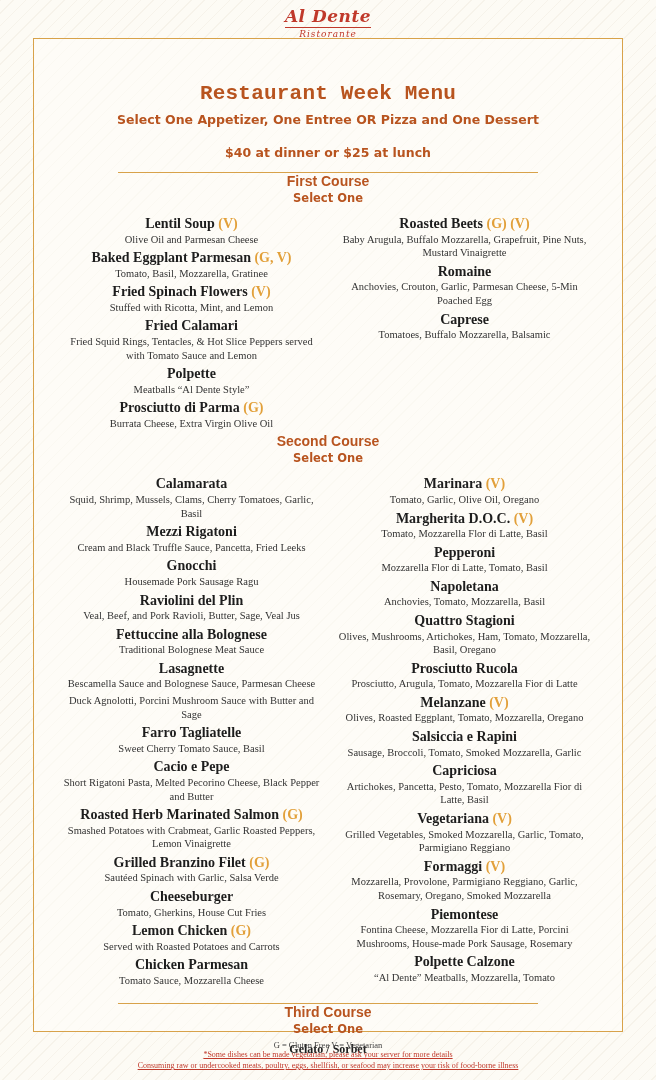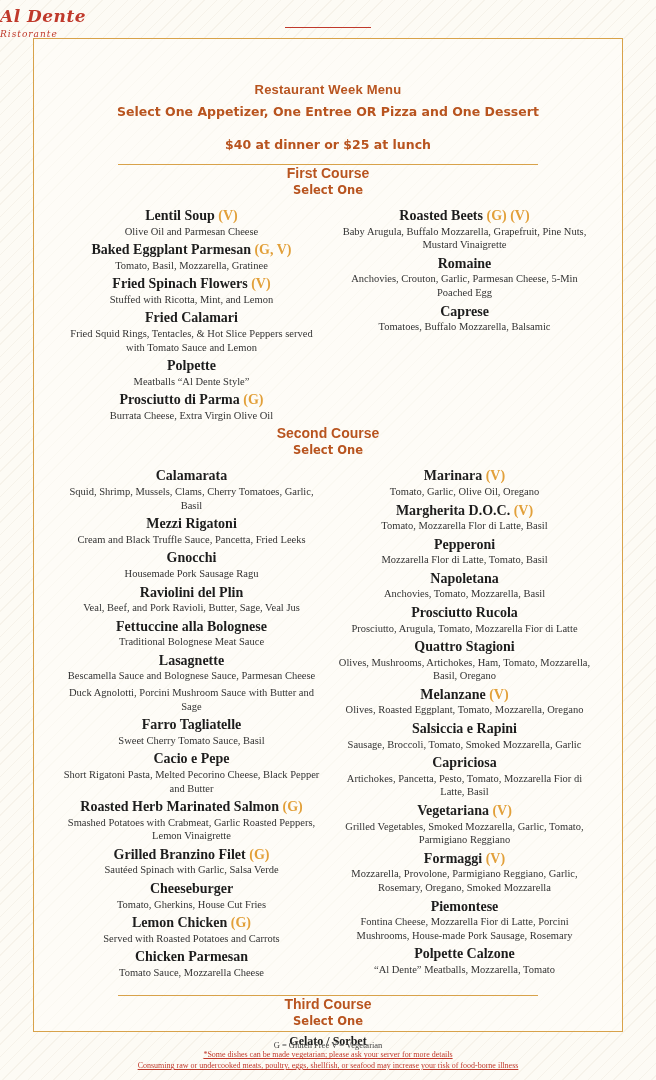--- a/index.html
+++ b/index.html
@@ -23,20 +23,21 @@
   .frame {
     position: absolute;
     left: 33px; top: 38px; right: 33px; bottom: 48px;
     border: 1px solid #d8a24a;
     background: rgba(255,253,248,0.55);
   }
   .logo-wrap {
     position: absolute;
     top: 8px;
     left: 0; right: 0;
+    text-align: center;
     z-index: 5;
   }
   .logo-top {
     font-family: "DejaVu Serif", serif;
     font-style: italic;
     font-weight: bold;
     font-size: 17px;
     color: #c0392b;
     letter-spacing: .5px;
     line-height: 1;
@@ -58,23 +59,23 @@
 
   .content {
     position: absolute;
     left: 33px; right: 33px; top: 38px; bottom: 48px;
     padding: 30px 22px 0 22px;
   }
 
   .title {
     text-align: center;
     color: #b8541f;
-    font-family: Liberation Sans, sans-serif;
-    font-weight: bold;
-    font-size: 13px;
+    font-family: Liberation Mono, monospace;
+    font-weight: bold;
+    font-size: 21px;
     letter-spacing: .2px;
     margin-top: 14px;
   }
   .subtitle1, .subtitle2 {
     text-align: center;
     color: #b8541f;
     font-family: "DejaVu Sans", sans-serif;
     font-weight: bold;
     font-size: 12.5px;
     margin-top: 7px;
@@ -284,26 +285,26 @@
         </div>
         <div class="item">
           <div class="item-name"><span>Pepperoni</span> <span class="tag"></span></div>
           <div class="item-desc">Mozzarella Flor di Latte, Tomato, Basil</div>
         </div>
         <div class="item">
           <div class="item-name"><span>Napoletana</span> <span class="tag"></span></div>
           <div class="item-desc">Anchovies, Tomato, Mozzarella, Basil</div>
         </div>
         <div class="item">
+          <div class="item-name"><span>Quattro Stagioni</span> <span class="tag"></span></div>
+          <div class="item-desc">Olives, Mushrooms, Artichokes, Ham, Tomato, Mozzarella, Basil, Oregano</div>
+        </div>
+        <div class="item">
           <div class="item-name"><span>Prosciutto Rucola</span> <span class="tag"></span></div>
           <div class="item-desc">Prosciutto, Arugula, Tomato, Mozzarella Fior di Latte</div>
-        </div>
-        <div class="item">
-          <div class="item-name"><span>Quattro Stagioni</span> <span class="tag"></span></div>
-          <div class="item-desc">Olives, Mushrooms, Artichokes, Ham, Tomato, Mozzarella, Basil, Oregano</div>
         </div>
         <div class="item">
           <div class="item-name"><span>Melanzane</span> <span class="tag">(V)</span></div>
           <div class="item-desc">Olives, Roasted Eggplant, Tomato, Mozzarella, Oregano</div>
         </div>
         <div class="item">
           <div class="item-name"><span>Salsiccia e Rapini</span> <span class="tag"></span></div>
           <div class="item-desc">Sausage, Broccoli, Tomato, Smoked Mozzarella, Garlic</div>
         </div>
         <div class="item">

